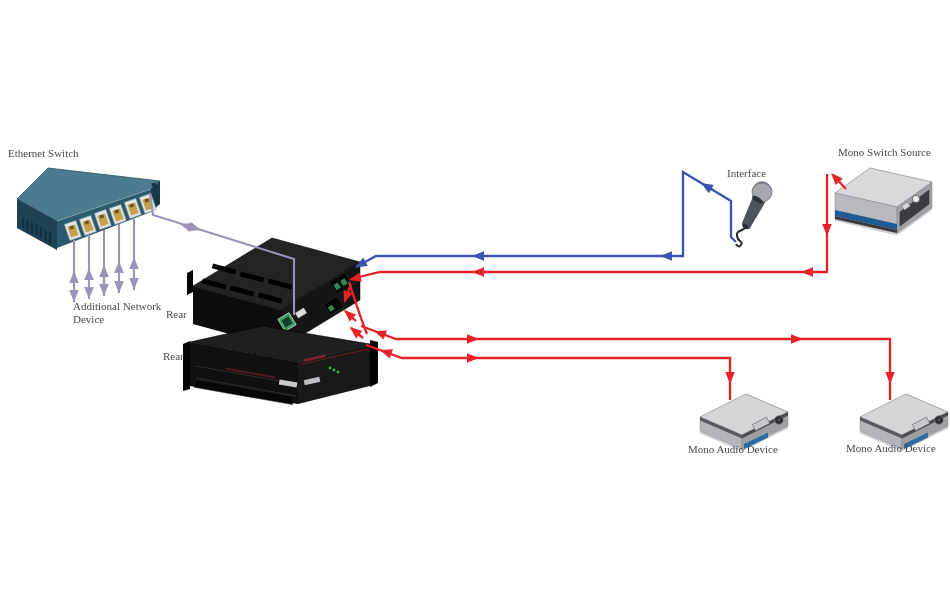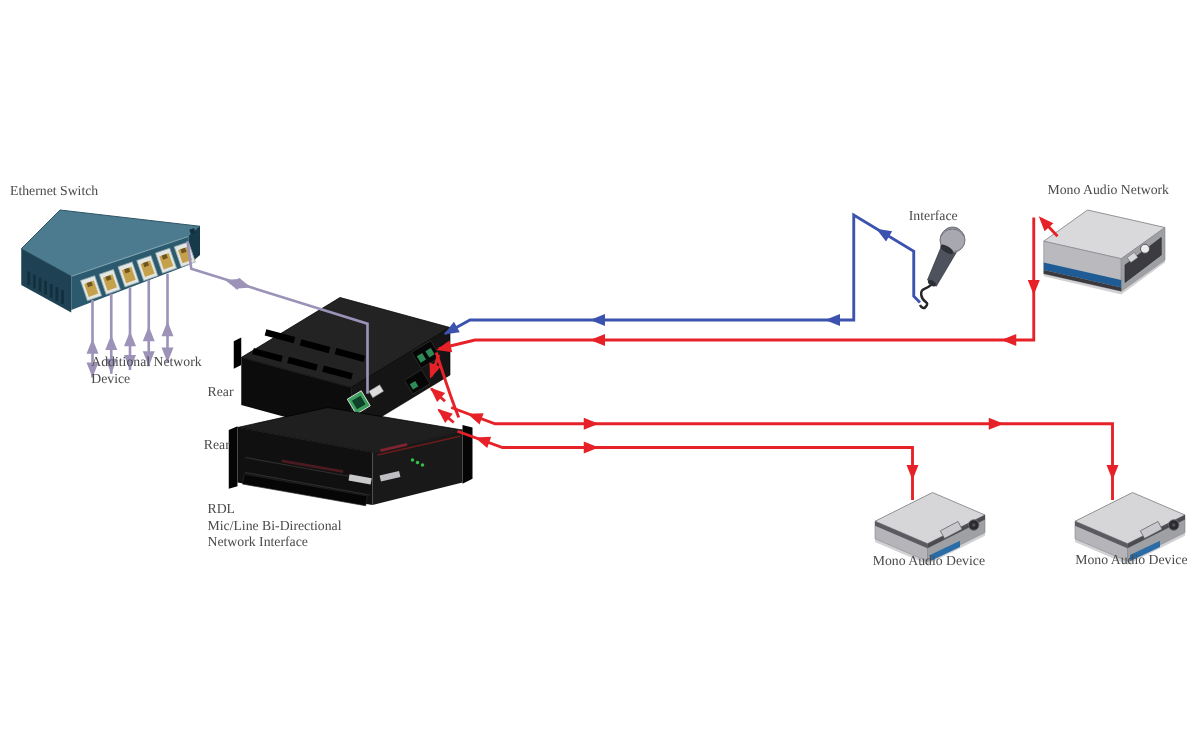--- a/index.html
+++ b/index.html
@@ -1,20 +1,20 @@
 <!DOCTYPE html>
 <html><head>
 <meta charset="utf-8">
 <style>
   html,body{margin:0;padding:0;background:#fff;}
   #stage{position:relative;width:950px;height:600px;background:#ffffff;overflow:hidden;
          font-family:Liberation Serif, serif;}
   #stage svg{position:absolute;left:0;top:0;}
   .lbl{position:absolute;font-size:11px;line-height:13px;color:#4A4A4A;white-space:nowrap;}
-  .lbl.center{text-align:right;white-space:normal;}
+  .lbl.center{text-align:left;white-space:normal;}
   .rdl-lines div{line-height:13.5px;}
 </style>
 </head>
 <body>
 
 <div id="stage">
 <svg width="950" height="600" viewBox="0 0 950 600">
   <defs>
     <path id="ah" d="M0,0 L-12,-4.8 L-12,4.8 Z"></path>
     <g id="mad">
@@ -218,28 +218,23 @@
     <use href="#ah" transform="translate(380 350) rotate(199)"></use>
     <use href="#ah" transform="translate(479 339) rotate(0)"></use>
     <use href="#ah" transform="translate(803 339) rotate(0)"></use>
     <use href="#ah" transform="translate(890 384) rotate(90)"></use>
     <use href="#ah" transform="translate(479 358) rotate(0)"></use>
     <use href="#ah" transform="translate(730 384) rotate(90)"></use>
   </g>
 </svg>
 
   <div class="lbl" style="left:8px;top:147px">Ethernet Switch</div>
-  <div class="lbl" style="left:73px;top:284px">
+  <div class="lbl" style="left:73px;top:300px">
     <div>Additional Network</div>
     <div>Device</div>
   </div>
   <div class="lbl" style="left:166px;top:308px">Rear</div>
   <div class="lbl" style="left:163px;top:350px">Rear</div>
-  <div class="lbl rdl-lines" style="left:166px;top:401px">
-    <div>RDL</div>
-    <div>Mic/Line Bi-Directional</div>
-    <div>Network Interface</div>
-  </div>
   <div class="lbl" style="left:727px;top:167px">Interface</div>
-  <div class="lbl" style="left:838px;top:146px">Mono Audio Network</div>
+  <div class="lbl" style="left:838px;top:146px">Mono Switch Source</div>
   <div class="lbl center" style="left:688px;top:443px;width:100px">Mono Audio Device</div>
   <div class="lbl center" style="left:846px;top:442px;width:104px">Mono Audio Device</div>
 </div>
 
 </body></html>

